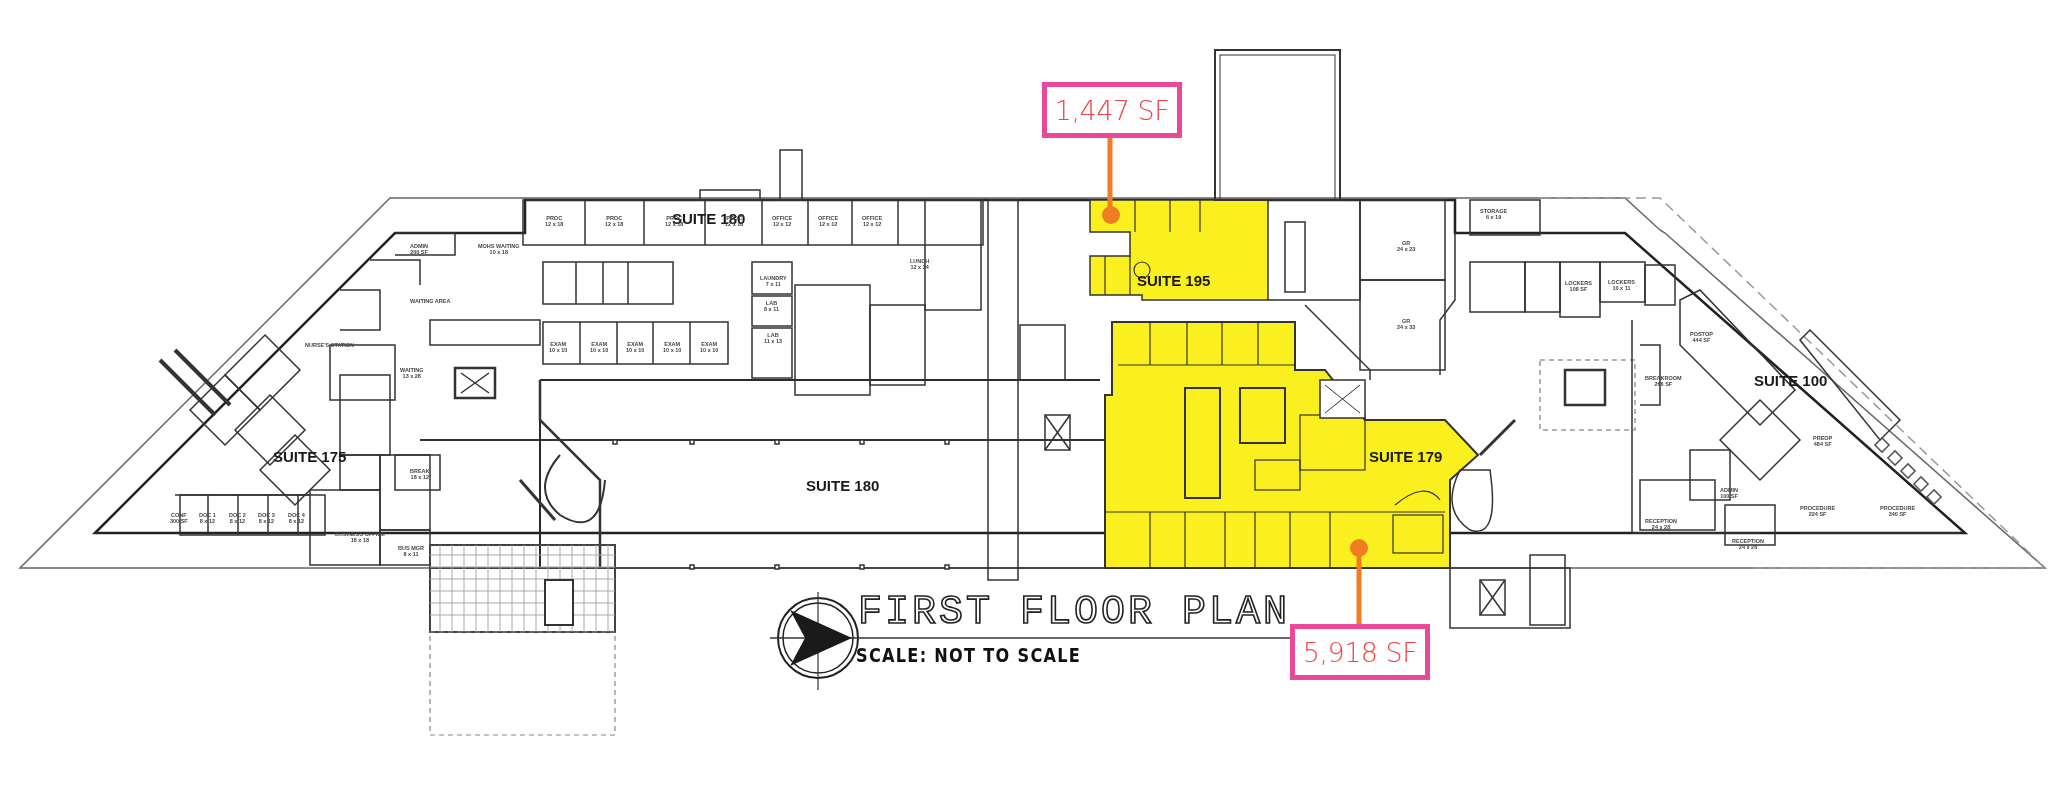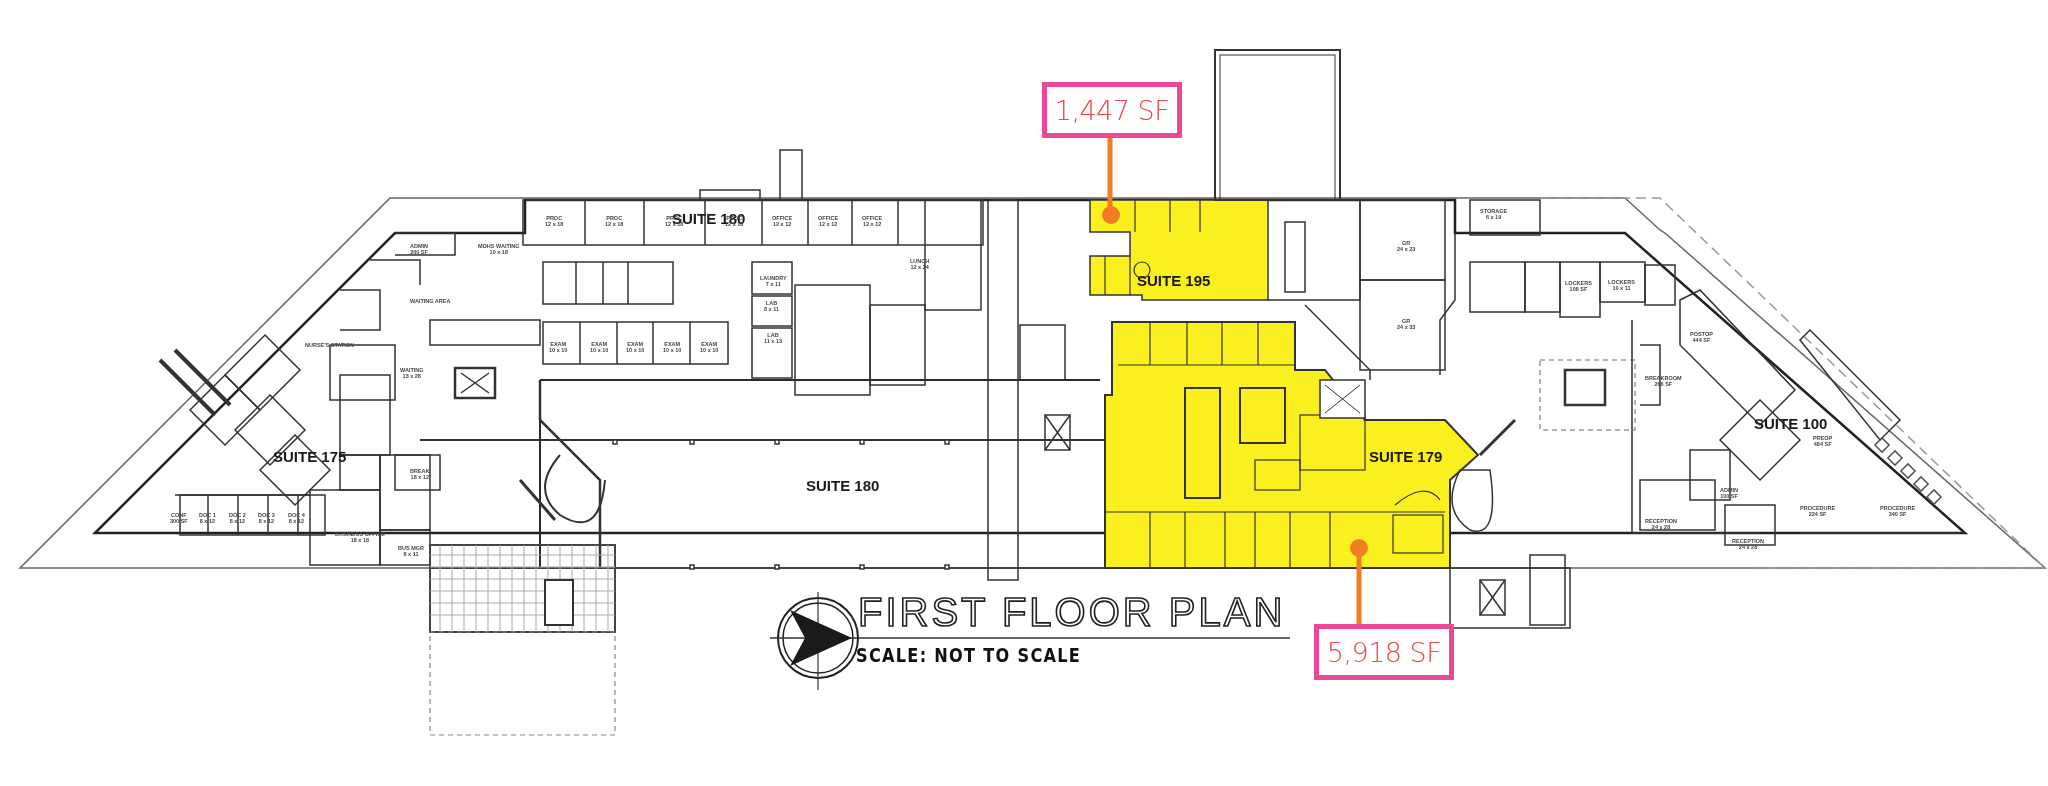--- a/index.html
+++ b/index.html
@@ -1,21 +1,21 @@
 <!DOCTYPE html>
 <html><head>
 <meta charset="utf-8">
 <style>
   html,body{margin:0;padding:0;background:#ffffff;}
   body{width:2048px;height:786px;position:relative;overflow:hidden;font-family:"Liberation Sans",sans-serif;}
   #plan{position:absolute;left:0;top:0;width:2048px;height:786px;}
   .callout{position:absolute;border:5px solid #ec4899;background:#fff;color:#ef4444;font-family:"DejaVu Sans",sans-serif;font-weight:200;font-size:27px;letter-spacing:-0.5px;text-align:center;box-sizing:border-box;display:flex;align-items:center;justify-content:center;}
   .suite-label{position:absolute;font-family:"Liberation Sans",sans-serif;font-weight:bold;color:#1a1a1a;font-size:15px;white-space:nowrap;}
   .room-label{position:absolute;font-family:"Liberation Sans",sans-serif;font-weight:bold;color:#444;font-size:5.5px;text-align:center;line-height:6px;white-space:nowrap;}
-  .title{position:absolute;font-family:Liberation Sans, sans-serif;color:#fff;-webkit-text-stroke:1.6px #222;font-size:40px;letter-spacing:3px;}
+  .title{position:absolute;font-family:Liberation Mono, monospace;color:#fff;-webkit-text-stroke:1.6px #222;font-size:40px;letter-spacing:3px;}
   .subtitle{position:absolute;font-family:"DejaVu Sans",sans-serif;font-weight:bold;color:#111;font-size:19px;letter-spacing:1.5px;transform:scaleX(0.85);transform-origin:left;}
 </style>
 </head>
 <body>
 
 <svg id="plan" viewBox="0 0 2048 786" xmlns="http://www.w3.org/2000/svg">
   <g fill="none" stroke="#2a2a2a" stroke-width="2">
 
     <path d="M20 568 L390 198 L1625 198 L1660 230 L1665 233 L2045 568 Z" stroke="#666" stroke-width="1.5"></path>
     <path d="M95 533 L395 233 L525 233 L525 200 L1455 200 L1455 233 L1625 233 L1965 533 Z" stroke="#222" stroke-width="2.5"></path>
@@ -218,30 +218,30 @@
     <line x1="1110" y1="136" x2="1110" y2="215"></line>
     <circle cx="1111" cy="215" r="9" stroke="none"></circle>
     <line x1="1359" y1="545" x2="1359" y2="626"></line>
     <circle cx="1359" cy="548" r="9" stroke="none"></circle>
   </g>
 </svg>
 
 <div class="callout" style="left:1042px;top:82px;width:140px;height:56px;">
   <span>1,447 SF</span>
 </div>
-<div class="callout" style="left:1290px;top:624px;width:140px;height:56px;margin-left:24px;">
+<div class="callout" style="left:1290px;top:624px;width:140px;height:56px;">
   <span>5,918 SF</span>
 </div>
 
 <div class="suite-label" style="left:672px;top:210px;">SUITE 180</div>
 <div class="suite-label" style="left:1137px;top:236px;margin-top:36px;">SUITE 195</div>
 <div class="suite-label" style="left:273px;top:448px;">SUITE 175</div>
 <div class="suite-label" style="left:806px;top:477px;">SUITE 180</div>
 <div class="suite-label" style="left:1369px;top:448px;">SUITE 179</div>
-<div class="suite-label" style="left:1754px;top:415px;">SUITE 100</div>
+<div class="suite-label" style="left:1754px;top:372px;">SUITE 100</div>
 
 <div class="room-label" style="left:545px;top:215px;"><span>PROC</span><br><span>12 x 18</span></div>
 <div class="room-label" style="left:605px;top:215px;"><span>PROC</span><br><span>12 x 18</span></div>
 <div class="room-label" style="left:665px;top:215px;"><span>PROC</span><br><span>12 x 18</span></div>
 <div class="room-label" style="left:725px;top:215px;"><span>PROC</span><br><span>12 x 18</span></div>
 <div class="room-label" style="left:772px;top:215px;"><span>OFFICE</span><br><span>12 x 12</span></div>
 <div class="room-label" style="left:818px;top:215px;"><span>OFFICE</span><br><span>12 x 12</span></div>
 <div class="room-label" style="left:862px;top:215px;"><span>OFFICE</span><br><span>12 x 12</span></div>
 <div class="room-label" style="left:910px;top:258px;"><span>LUNCH</span><br><span>12 x 24</span></div>
 <div class="room-label" style="left:549px;top:341px;"><span>EXAM</span><br><span>10 x 10</span></div>

